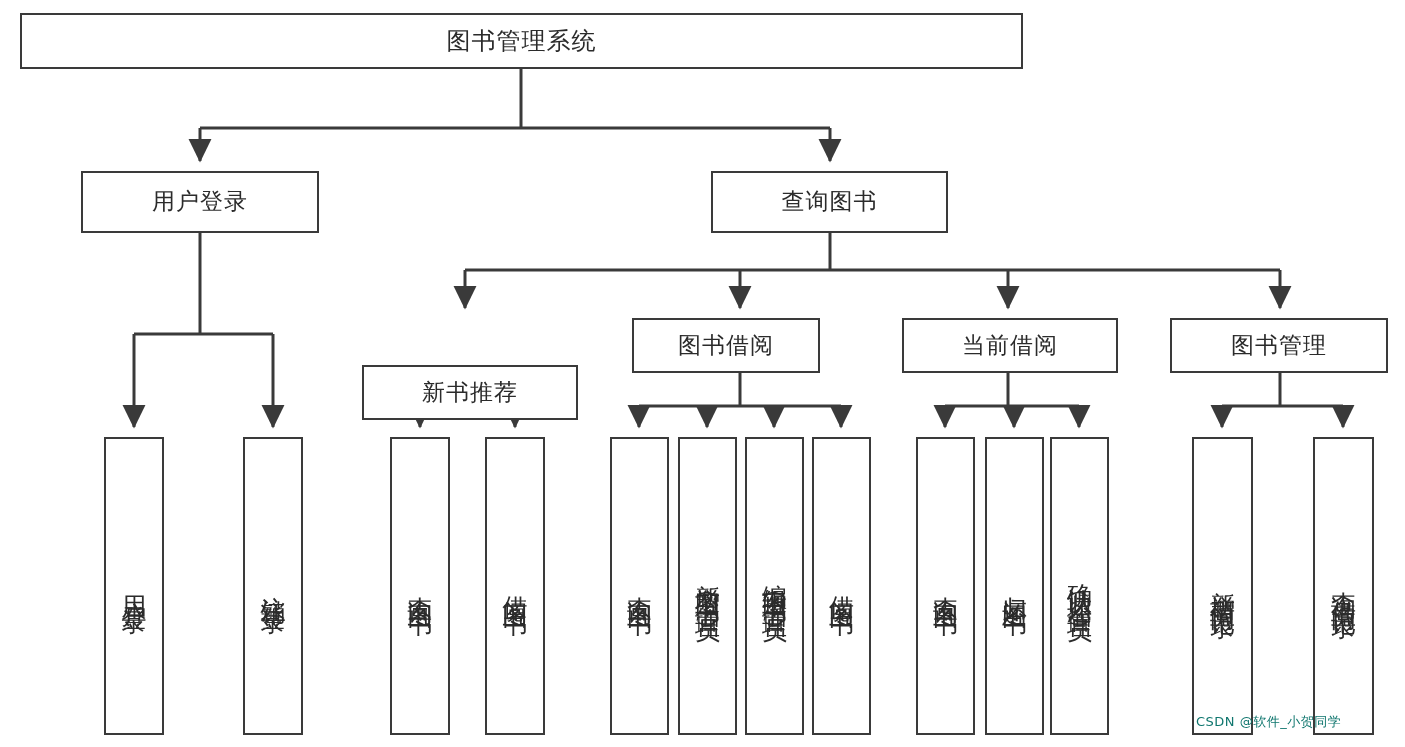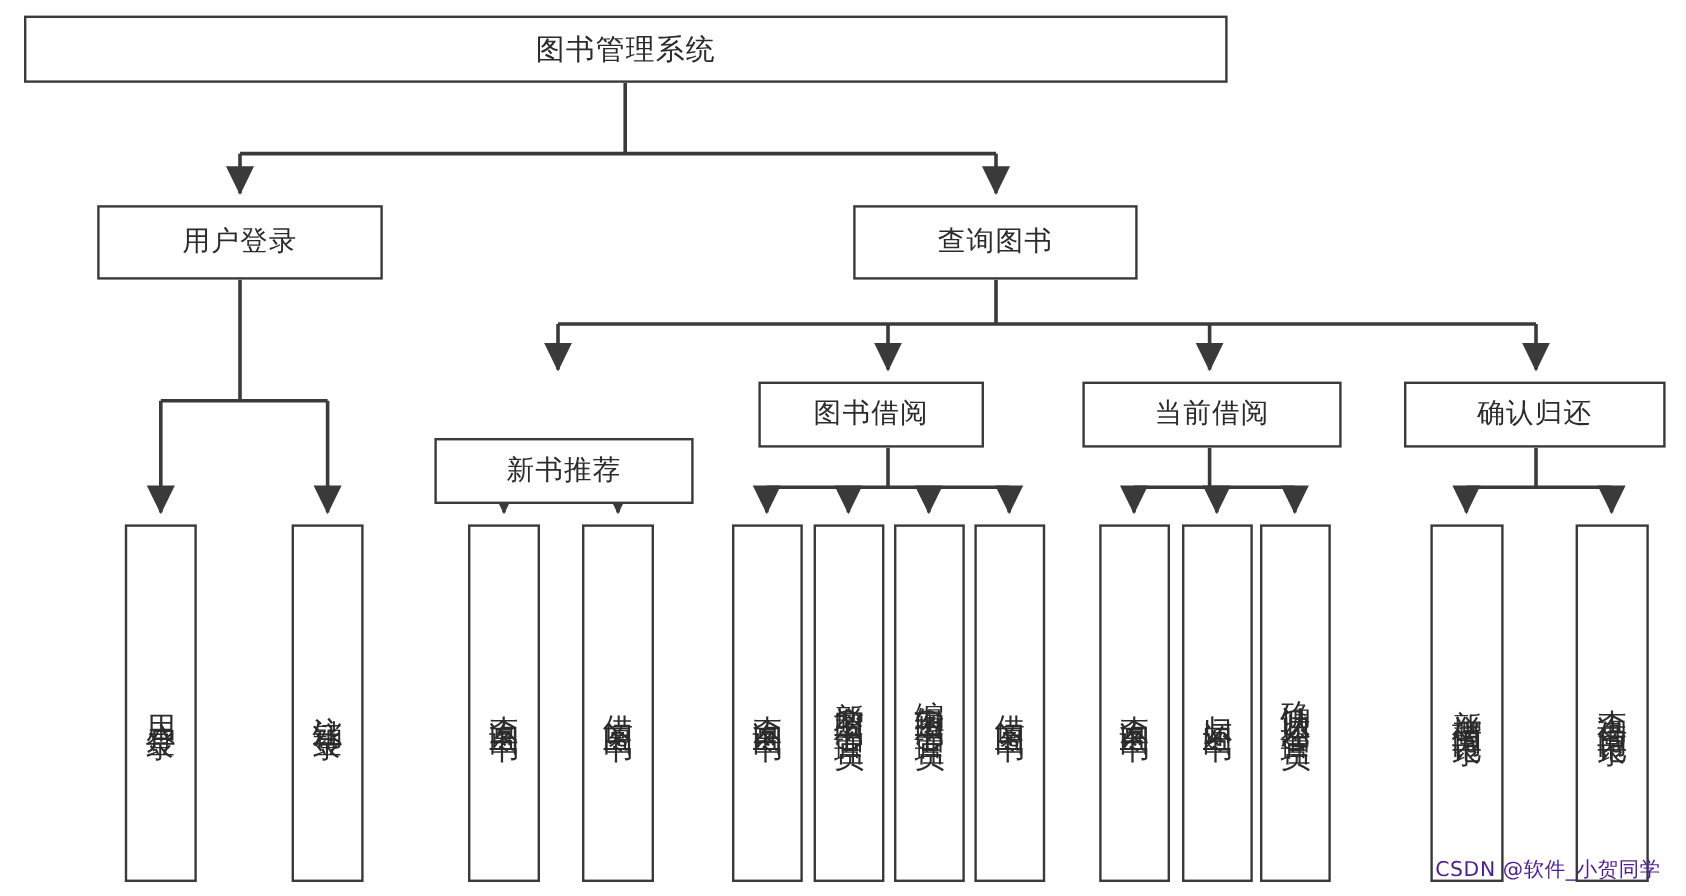--- a/index.html
+++ b/index.html
@@ -61,22 +61,22 @@
     writing-mode: vertical-rl;
     text-orientation: upright;
     font-size: 25px;
     letter-spacing: 5px;
     line-height: 1;
     white-space: nowrap;
     max-height: 100%;
   }
   .watermark {
     position: absolute;
-    font-size: 17px;
-    color: #4c1d95;
+    font-size: 13px;
+    color: #0f766e;
     white-space: nowrap;
     letter-spacing: 0.5px;
     font-family: "DejaVu Sans", "Liberation Sans", sans-serif;
   }
 </style>
 </head>
 <body>
 
 <div id="diagram-root">
 
@@ -160,21 +160,21 @@
 
   <div class="node horizontal" style="left:632px; top:318px; width:188px; height:55px;">
     <span class="node-label">图书借阅</span>
   </div>
 
   <div class="node horizontal" style="left:902px; top:318px; width:216px; height:55px;">
     <span class="node-label">当前借阅</span>
   </div>
 
   <div class="node horizontal" style="left:1170px; top:318px; width:218px; height:55px;">
-    <span class="node-label">确认归还</span>
+    <span class="node-label">图书管理</span>
   </div>
 
   <div class="node vertical" style="left:104px; top:437px; width:60px; height:298px;">
     <span class="node-label">用户登录</span>
   </div>
 
   <div class="node vertical" style="left:243px; top:437px; width:60px; height:298px;">
     <span class="node-label">注销登录</span>
   </div>
 

